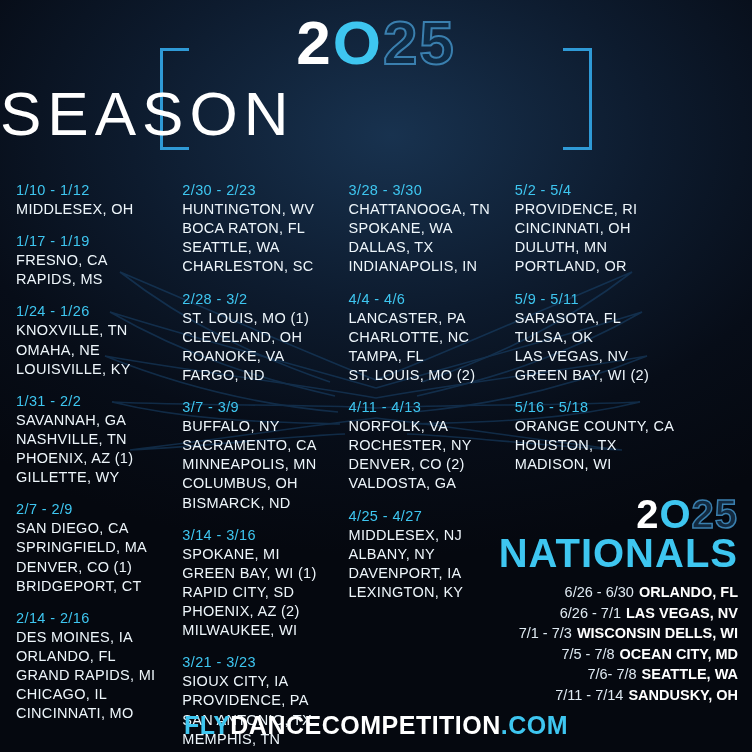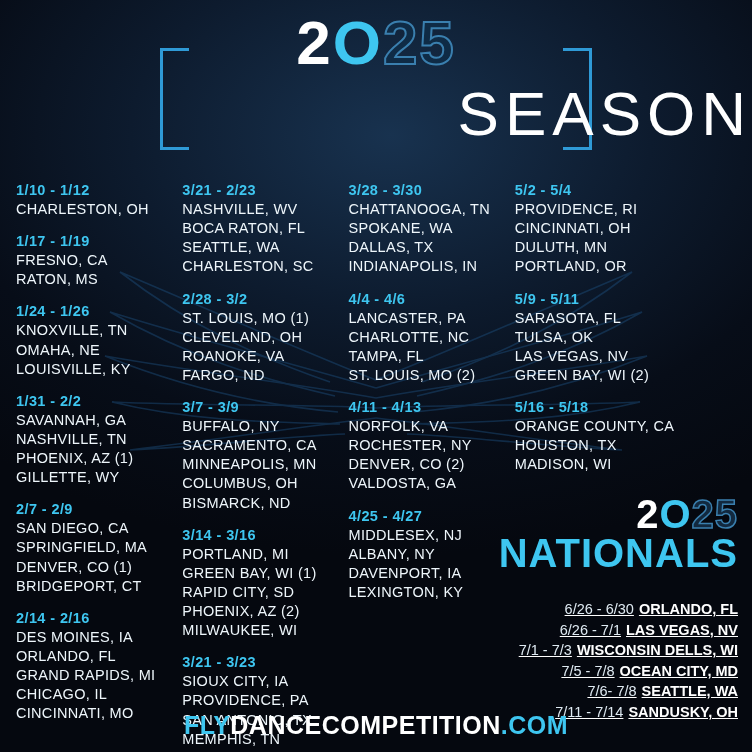--- a/index.html
+++ b/index.html
@@ -51,42 +51,42 @@
     font-weight: 700;
     letter-spacing: 2px;
     line-height: 1;
   }
   .year .c1 { color: #ffffff; }
   .year .c2 { color: #3ec6f0; }
   .year .c3 { color: #0f2b45; -webkit-text-stroke: 2px #3a7fae; }
   .season {
     position: absolute;
     top: 78px; left: 0; right: 0;
-    text-align: right;
+    text-align: left;
     font-size: 62px;
     font-weight: 400;
     letter-spacing: 6px;
     color: #ffffff;
   }
   .columns {
     position: absolute;
     top: 182px; left: 0;
     width: 752px;
     display: flex;
   }
   .col { padding-left: 16px; }
   .col-1 { width: 152px; }
   .col-2 { width: 152px; }
   .col-3 { width: 152px; }
   .col-4 { width: 240px; }
   .group { margin-bottom: 14px; }
   .grp-date {
     color: #3ec6f0;
     font-size: 14.5px;
-    font-weight: 700;
+    font-weight: 400;
     letter-spacing: 0.4px;
     margin-bottom: 2px;
   }
   .grp-city {
     font-size: 14.5px;
     letter-spacing: 0.3px;
     line-height: 1.32;
     color: #eef6fb;
   }
   
@@ -107,21 +107,21 @@
   .nat-year .c2 { color: #3ec6f0; }
   .nat-year .c3 { color: #12293f; -webkit-text-stroke: 1.5px #3a7fae; }
   .nat-title {
     font-size: 40px;
     font-weight: 700;
     color: #3ec6f0;
     letter-spacing: 1px;
     line-height: 1.05;
     margin-top: -2px;
   }
-  .nat-list { margin-top: 25px; text-decoration: underline; }
+  .nat-list { margin-top: 8px; }
   .nat-row {
     font-size: 14.5px;
     line-height: 1.42;
     color: #e9f4fa;
     white-space: nowrap;
   }
   .nat-row .ndate { color: #dfeaf2; }
   .nat-row .nloc { font-weight: 700; color: #ffffff; margin-left: 5px; }
   .footer {
     position: absolute;
@@ -164,26 +164,26 @@
       <span class="c1">2</span><span class="c2">O</span><span class="c3">25</span>
     </div>
     <div class="season">SEASON</div>
   </div>
 
   <div class="columns">
 
     <div class="col col-1">
       <div class="group">
         <div class="grp-date">1/10 - 1/12</div>
-        <div class="grp-city">CHARLESTON, OH</div>
+        <div class="grp-city">MIDDLESEX, OH</div>
       </div>
       <div class="group">
         <div class="grp-date">1/17 - 1/19</div>
         <div class="grp-city">FRESNO, CA</div>
-        <div class="grp-city">RATON, MS</div>
+        <div class="grp-city">RAPIDS, MS</div>
       </div>
       <div class="group">
         <div class="grp-date">1/24 - 1/26</div>
         <div class="grp-city">KNOXVILLE, TN</div>
         <div class="grp-city">OMAHA, NE</div>
         <div class="grp-city">LOUISVILLE, KY</div>
       </div>
       <div class="group">
         <div class="grp-date">1/31 - 2/2</div>
         <div class="grp-city">SAVANNAH, GA</div>
@@ -203,22 +203,22 @@
         <div class="grp-city">DES MOINES, IA</div>
         <div class="grp-city">ORLANDO, FL</div>
         <div class="grp-city">GRAND RAPIDS, MI</div>
         <div class="grp-city">CHICAGO, IL</div>
         <div class="grp-city">CINCINNATI, MO</div>
       </div>
     </div>
 
     <div class="col col-2">
       <div class="group">
-        <div class="grp-date">3/21 - 2/23</div>
-        <div class="grp-city">NASHVILLE, WV</div>
+        <div class="grp-date">2/30 - 2/23</div>
+        <div class="grp-city">HUNTINGTON, WV</div>
         <div class="grp-city">BOCA RATON, FL</div>
         <div class="grp-city">SEATTLE, WA</div>
         <div class="grp-city">CHARLESTON, SC</div>
       </div>
       <div class="group">
         <div class="grp-date">2/28 - 3/2</div>
         <div class="grp-city">ST. LOUIS, MO (1)</div>
         <div class="grp-city">CLEVELAND, OH</div>
         <div class="grp-city">ROANOKE, VA</div>
         <div class="grp-city">FARGO, ND</div>
@@ -226,21 +226,21 @@
       <div class="group">
         <div class="grp-date">3/7 - 3/9</div>
         <div class="grp-city">BUFFALO, NY</div>
         <div class="grp-city">SACRAMENTO, CA</div>
         <div class="grp-city">MINNEAPOLIS, MN</div>
         <div class="grp-city">COLUMBUS, OH</div>
         <div class="grp-city">BISMARCK, ND</div>
       </div>
       <div class="group">
         <div class="grp-date">3/14 - 3/16</div>
-        <div class="grp-city">PORTLAND, MI</div>
+        <div class="grp-city">SPOKANE, MI</div>
         <div class="grp-city">GREEN BAY, WI (1)</div>
         <div class="grp-city">RAPID CITY, SD</div>
         <div class="grp-city">PHOENIX, AZ (2)</div>
         <div class="grp-city">MILWAUKEE, WI</div>
       </div>
       <div class="group">
         <div class="grp-date">3/21 - 3/23</div>
         <div class="grp-city">SIOUX CITY, IA</div>
         <div class="grp-city">PROVIDENCE, PA</div>
         <div class="grp-city">SAN ANTONIO, TX</div>

